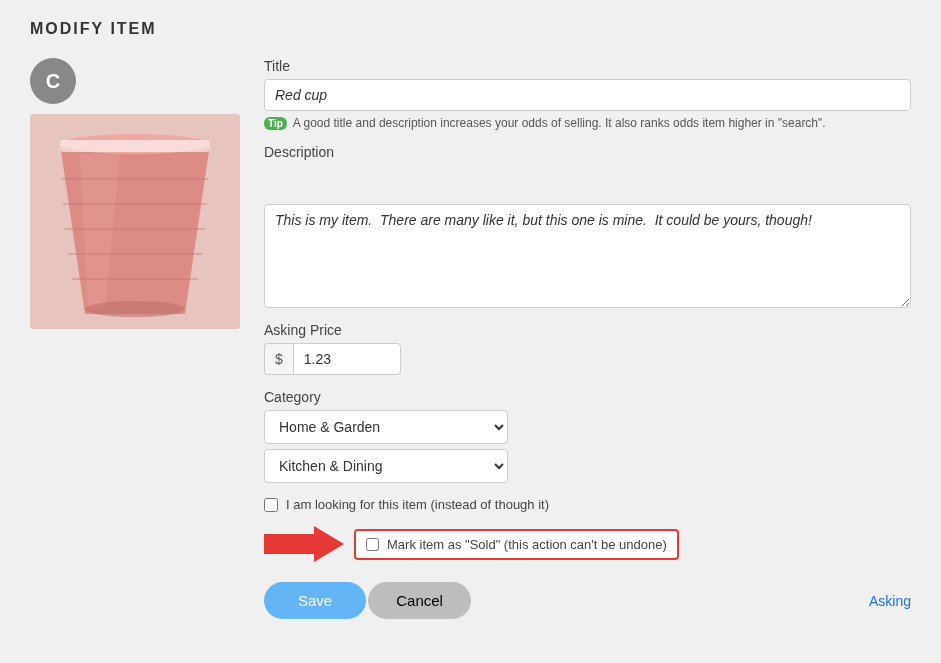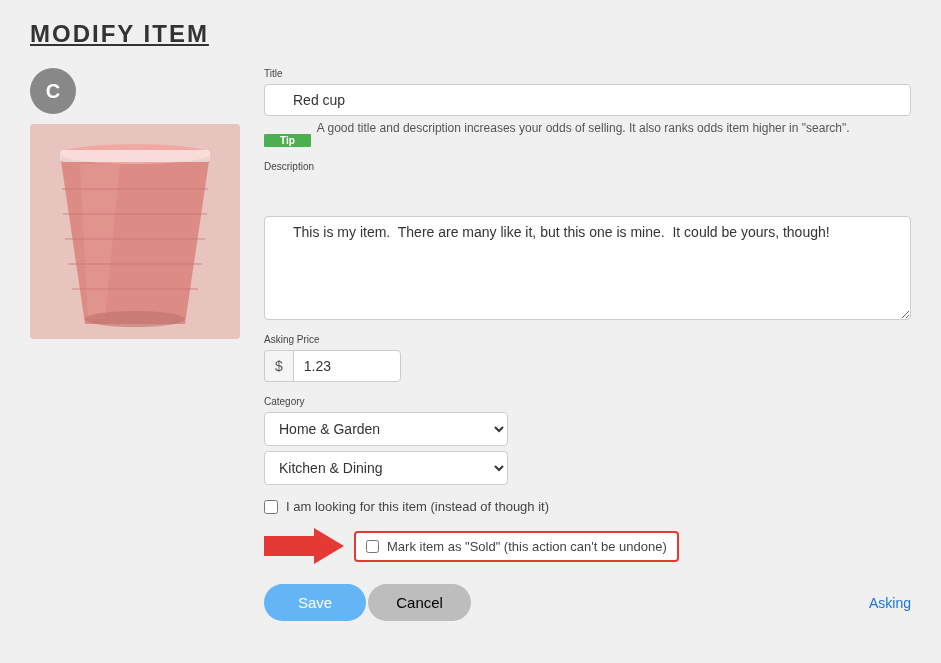--- a/index.html
+++ b/index.html
@@ -4,27 +4,26 @@
   <style>
     * { box-sizing: border-box; margin: 0; padding: 0; }
     body {
       font-family: Arial, Helvetica, sans-serif;
       background: #f0f0f0;
       width: 941px;
       min-height: 663px;
       padding: 20px 30px;
     }
     .page-title {
-      font-size: 24px;
+      font-size: 16px;
       font-weight: bold;
       letter-spacing: 2px;
       color: #333;
       margin-bottom: 20px;
       text-transform: uppercase;
-      text-decoration: underline;
     }
     .main-layout {
       display: flex;
       gap: 24px;
       align-items: flex-start;
     }
     .left-column {
       display: flex;
       flex-direction: column;
       gap: 10px;
@@ -61,50 +60,51 @@
       display: flex;
       flex-direction: column;
       gap: 14px;
     }
     .field-group {
       display: flex;
       flex-direction: column;
       gap: 5px;
     }
     .field-label {
-      font-size: 10px;
+      font-size: 14px;
       color: #444;
       font-weight: normal;
     }
     .text-input {
       width: 100%;
       border: 1px solid #ccc;
       border-radius: 4px;
-      padding: 7px 28px;
+      padding: 7px 10px;
       font-size: 14px;
       color: #333;
       background: white;
       outline: none;
+      font-style: italic;
     }
     .tip-box {
       display: flex;
       align-items: flex-start;
       gap: 6px;
       font-size: 12px;
       color: #555;
     }
     .tip-badge {
       background: #4caf50;
       color: white;
       font-size: 10px;
       font-weight: bold;
-      padding: 1px 16px;
-      border-radius: 1px;
+      padding: 1px 4px;
+      border-radius: 6px;
       flex-shrink: 0;
-      margin-top: 13px;
+      margin-top: 1px;
     }
     textarea.text-input {
       height: 104px;
       resize: both;
       font-family: inherit;
       margin-top: 39px;
     }
     .price-row {
       display: flex;
       align-items: center;

